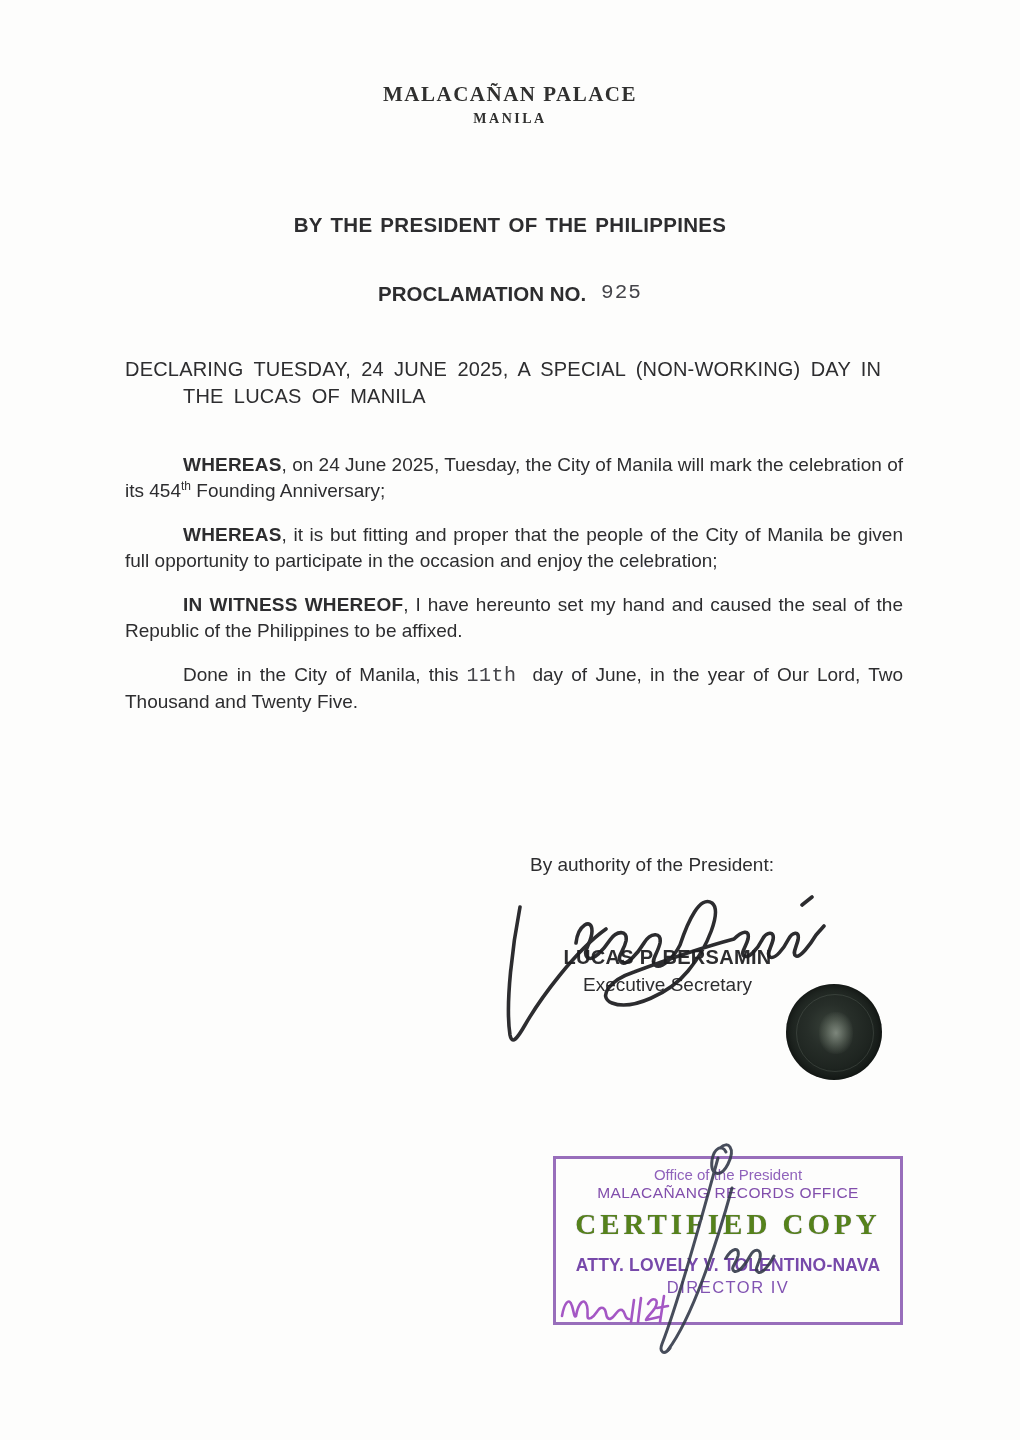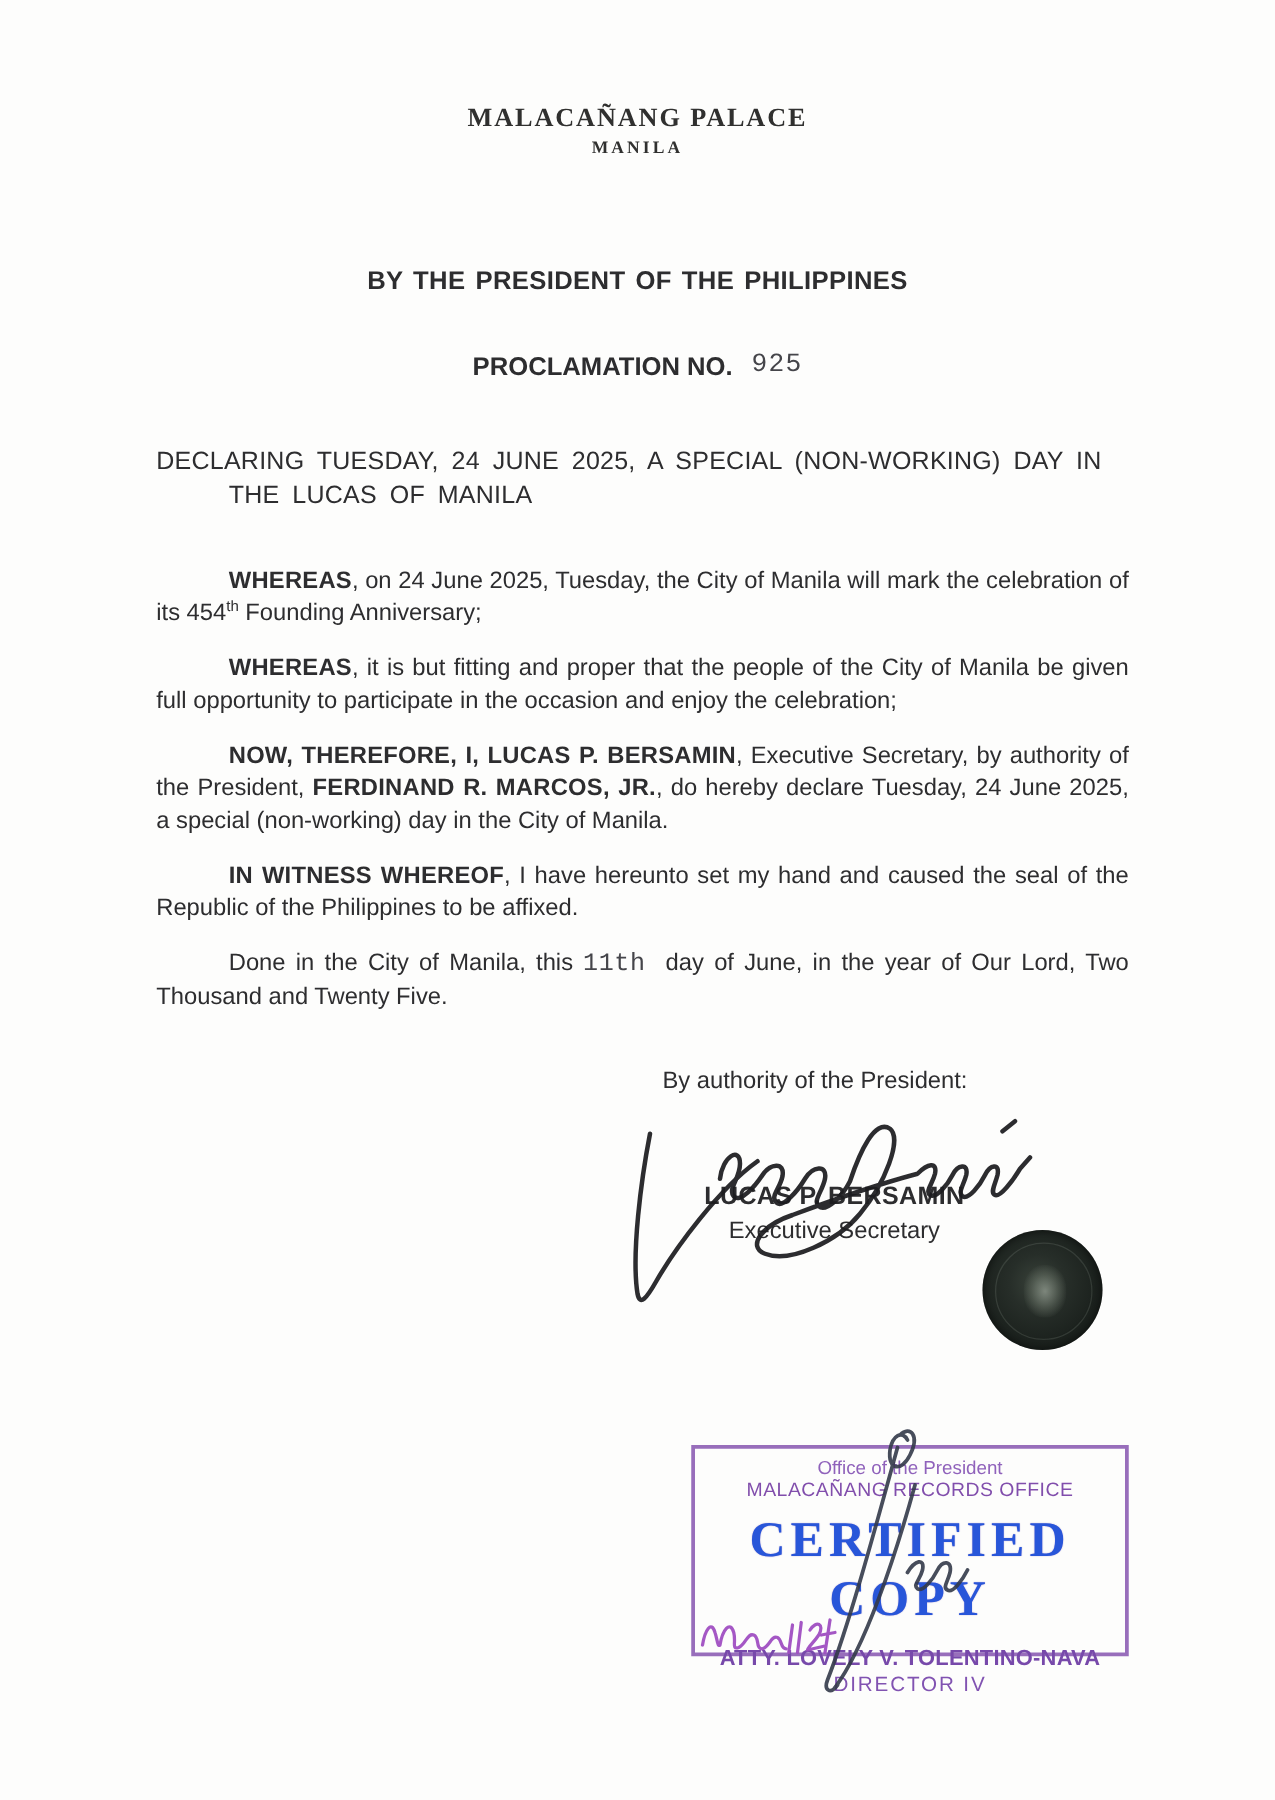--- a/index.html
+++ b/index.html
@@ -48,54 +48,53 @@
         border:1px solid rgba(160,170,158,.18);}
 
   svg.ink{position:absolute;pointer-events:none;}
 
   
   .stamp{position:absolute;left:553px;top:1156px;width:350px;height:169px;
          border:3px solid rgba(123,69,168,.82);box-sizing:border-box;text-align:center;
          color:#7b45a8;opacity:.95;}
   .s1{margin-top:7px;font-size:15px;color:#8a5ab8;}
   .s2{font-size:15.5px;letter-spacing:.4px;color:#7b45a8;margin-top:1px;}
-  .cert{font-family:"Liberation Serif","DejaVu Serif",serif;font-weight:bold;font-size:40px;
-        letter-spacing:4px;color:#1d4ed8;margin-top:6px;
+  .cert{font-family:"Liberation Serif","DejaVu Serif",serif;font-weight:bold;font-size:29px;
+        letter-spacing:4px;color:#4d7c0f;margin-top:6px;
         text-shadow:0 0 1px rgba(107,57,164,.55);}
   .atty{font-weight:bold;font-size:17.5px;margin-top:14px;letter-spacing:.2px;color:#7040a6;}
   .dir{font-size:16.5px;letter-spacing:1.5px;margin-top:2px;color:#7b4aae;}
 </style>
 </head>
 <body>
 
 <div class="page">
 
   <div class="letterhead">
-    <div class="palace">MALACAÑANG PALACE</div>
+    <div class="palace">MALACAÑAN PALACE</div>
     <div class="city">MANILA</div>
   </div>
 
   <div class="byline">BY THE PRESIDENT OF THE PHILIPPINES</div>
 
   <div class="procl">
     <span>PROCLAMATION NO.</span><span class="tw">925</span>
   </div>
 
   <div class="title">
     <span>DECLARING TUESDAY, 24 JUNE 2025, A SPECIAL (NON-WORKING) DAY IN</span>
     <span class="t2">THE LUCAS OF MANILA</span>
   </div>
 
   <div class="bodytext">
 
     <p class="para"><b>WHEREAS</b><span>, on 24 June 2025, Tuesday, the City of Manila will mark the celebration of its 454</span><sup>th</sup><span> Founding Anniversary;</span></p>
 
     <p class="para"><b>WHEREAS</b><span>, it is but fitting and proper that the people of the City of Manila be given full opportunity to participate in the occasion and enjoy the celebration;</span></p>
 
-    <p class="para"><b>NOW, THEREFORE, I, LUCAS P. BERSAMIN</b><span>, Executive Secretary, by authority of the President, </span><b>FERDINAND R. MARCOS, JR.</b><span>, do hereby declare Tuesday, 24 June 2025, a special (non-working) day in the City of Manila.</span></p>
 
     <p class="para"><b>IN WITNESS WHEREOF</b><span>, I have hereunto set my hand and caused the seal of the Republic of the Philippines to be affixed.</span></p>
 
     <p class="para"><span>Done in the City of Manila, this</span><span class="tw-inline">11th</span><span>day of June, in the year of Our Lord, Two Thousand and Twenty Five.</span></p>
   </div>
 
   <div class="authority">By authority of the President:</div>
 
   <div class="signame">
     <div class="nm">LUCAS P. BERSAMIN</div>

